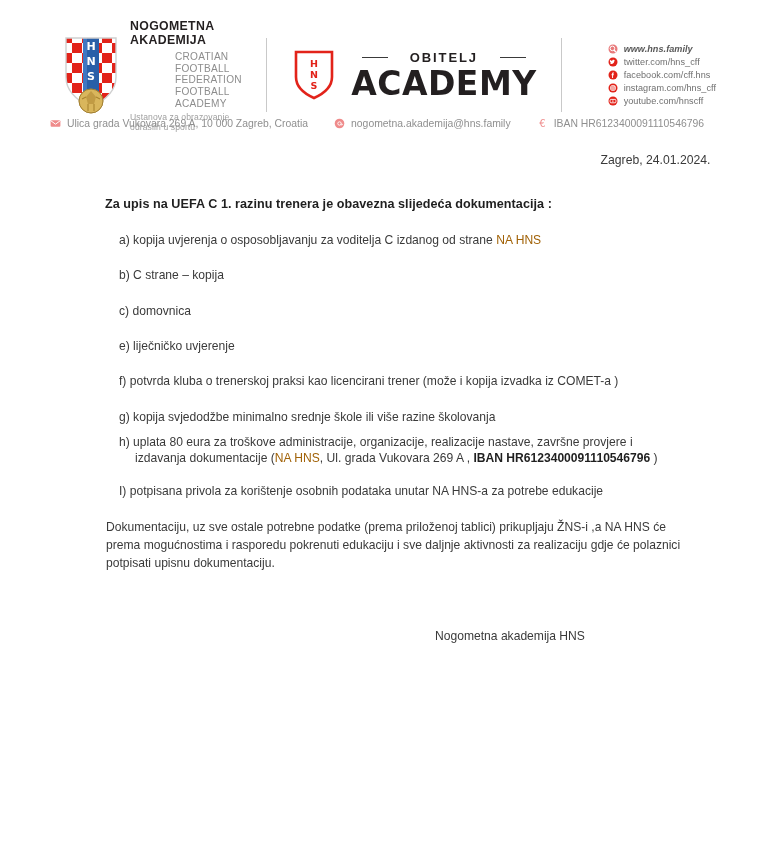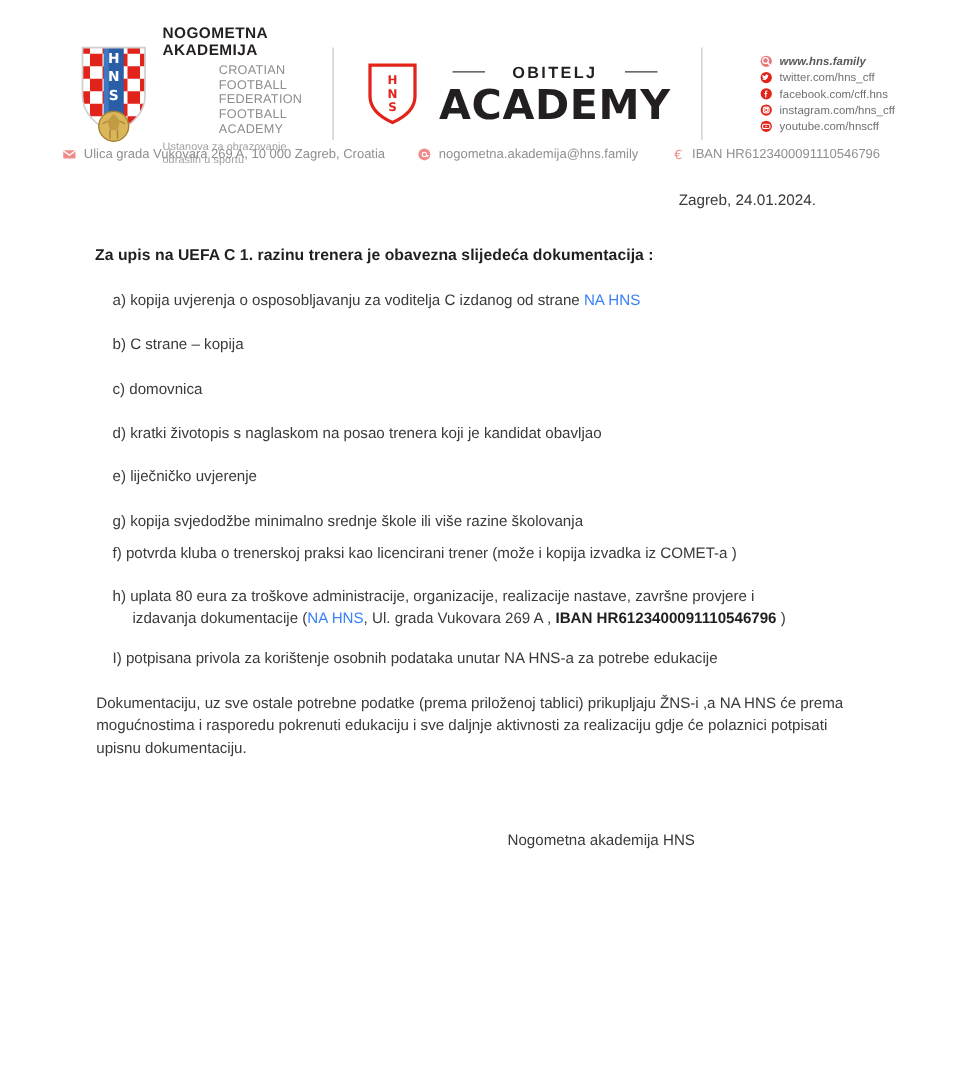--- a/index.html
+++ b/index.html
@@ -79,41 +79,41 @@
     display:flex; 
     padding: 18px 0 0 50px;
     font-size: 10.4px; color:#8f8f8f;
   }
   .cb-item { display:flex; align-items:center; margin-right: 26px; white-space:nowrap; }
   .cb-ico { width:11px; height:11px; margin-right:6px; flex:0 0 auto; }
   .cb-ico svg { display:block; }
 
   
   .date-line {
-    text-align:left; padding: 24px 0 0 0;
+    text-align:center; padding: 24px 0 0 0;
     margin-left: 543px;
     font-size: 12.2px; color:#3a3a3a;
   }
 
-  .doc-body { padding: 30px 70px 0 76px; }
+  .doc-body { padding: 30px 70px 0 105px; }
 
   .doc-heading {
     font-size: 12.6px; font-weight: bold; color:#1f1f1f;
     margin-bottom: 21px; letter-spacing:.05px;
   }
 
   .item {
     font-size: 12.1px; color:#3a3a3a; line-height:1.35;
     margin-bottom: 19px; padding-left: 14px;
   }
   .item .cont { display:block; padding-left: 16px; }
   .item.tight { margin-bottom: 9px; }
   .item.h-item { margin-bottom: 16px; }
 
-  .blue { color:#3b82f6; }
+  .blue { color:#a16207; }
   .bold { font-weight: bold; color:#1f1f1f; }
 
   .closing {
     font-size: 12.1px; color:#3a3a3a; line-height:1.5;
     margin-top: 14px; padding-left: 1px;
   }
 
   .signature {
     font-size: 12.1px; color:#3a3a3a;
     margin-top: 57px; padding-left: 330px;
@@ -314,27 +314,26 @@
     <div class="doc-heading">Za upis na UEFA C 1. razinu trenera je obavezna slijedeća dokumentacija :</div>
 
     <div class="item">
       <span>a) kopija uvjerenja o osposobljavanju za voditelja C izdanog od strane </span><span class="blue">NA HNS</span>
     </div>
 
     <div class="item">b) C strane – kopija</div>
 
     <div class="item">c) domovnica</div>
 
-    <div class="item">d) kratki životopis s naglaskom na posao trenera koji je kandidat obavljao</div>
 
     <div class="item">e) liječničko uvjerenje</div>
 
+    <div class="item">f)  potvrda kluba o trenerskoj praksi kao licencirani trener (može i kopija izvadka iz COMET-a )</div>
+
     <div class="item tight">g) kopija svjedodžbe minimalno srednje škole ili više razine školovanja</div>
-
-    <div class="item">f)  potvrda kluba o trenerskoj praksi kao licencirani trener (može i kopija izvadka iz COMET-a )</div>
 
     <div class="item h-item">
       <span>h) uplata 80 eura za troškove administracije, organizacije, realizacije nastave, završne provjere i</span>
       <span class="cont"><span>izdavanja dokumentacije  (</span><span class="blue">NA HNS</span><span>, Ul. grada Vukovara 269 A , </span><span class="bold">IBAN HR6123400091110546796</span><span> )</span></span>
     </div>
 
     <div class="item">I) potpisana privola za korištenje osobnih podataka unutar NA HNS-a za potrebe edukacije</div>
 
     <div class="closing">Dokumentaciju, uz sve ostale potrebne podatke (prema priloženoj tablici) prikupljaju ŽNS-i ,a NA HNS će prema mogućnostima i rasporedu pokrenuti edukaciju i sve daljnje aktivnosti za realizaciju gdje će polaznici potpisati upisnu dokumentaciju.</div>
 

